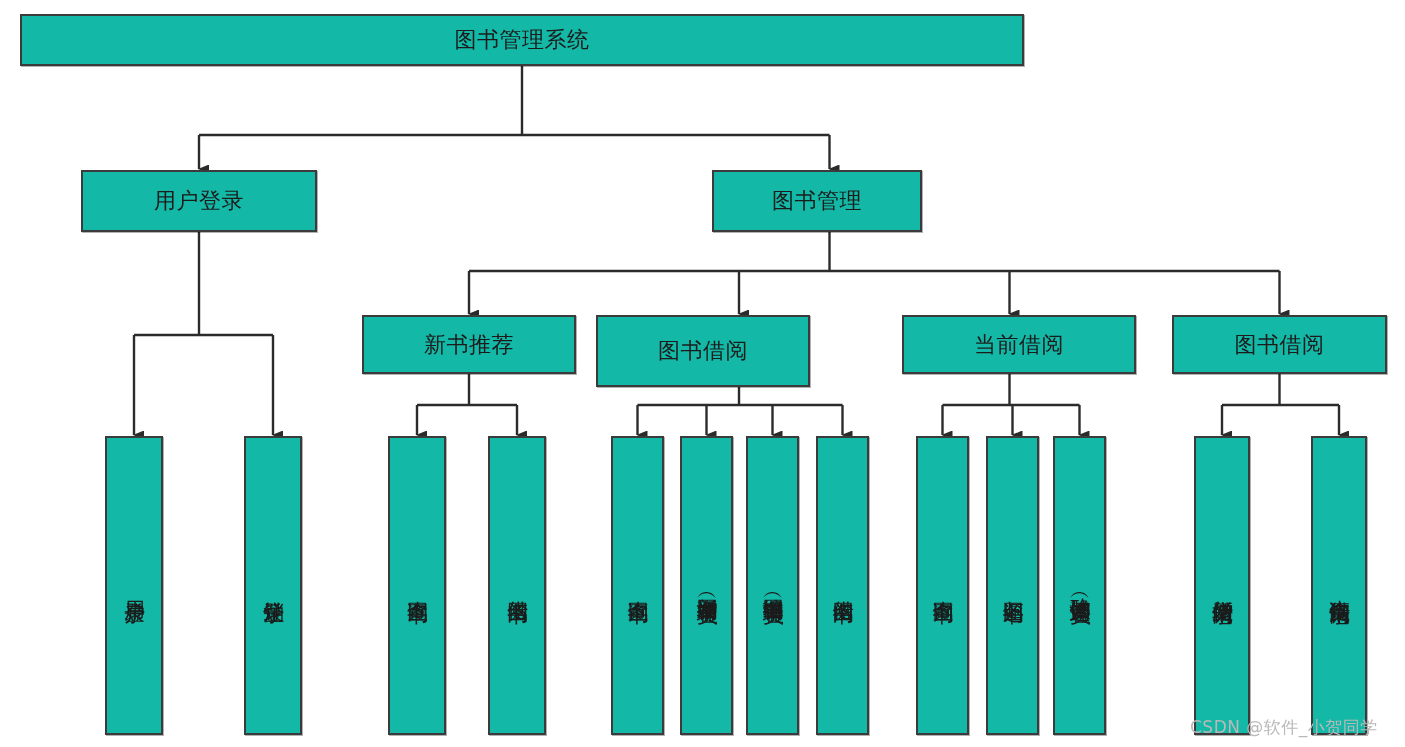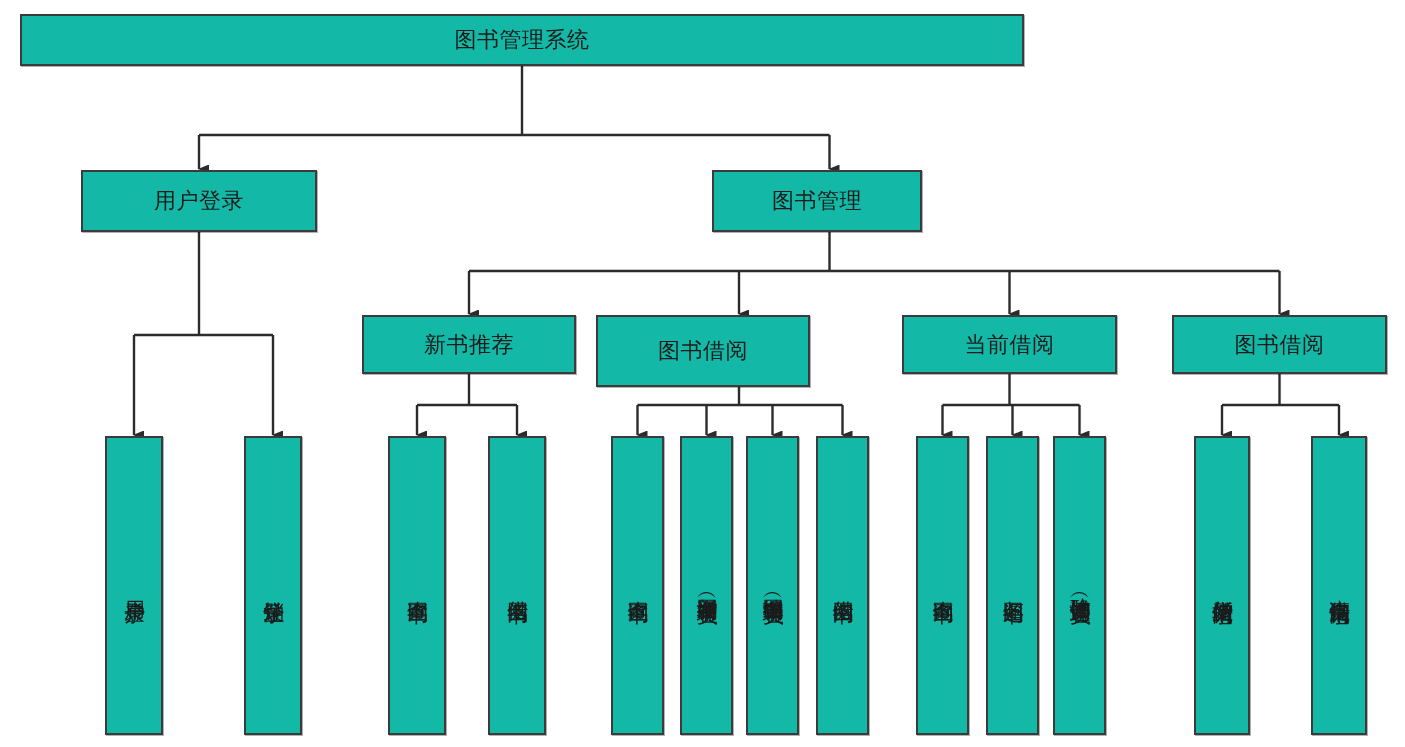--- a/index.html
+++ b/index.html
@@ -123,21 +123,21 @@
       </div>
       <div class="node horiz" style="left: 712px; top: 170px; width: 210px; height: 62px;">
         <span class="label">图书管理</span>
       </div>
       <div class="node horiz" style="left: 362px; top: 315px; width: 214px; height: 59px;">
         <span class="label">新书推荐</span>
       </div>
       <div class="node horiz" style="left: 596px; top: 315px; width: 214px; height: 72px;">
         <span class="label">图书借阅</span>
       </div>
-      <div class="node horiz" style="left: 902px; top: 315px; width: 215px; height: 59px;">
+      <div class="node horiz" style="left: 902px; top: 315px; width: 234px; height: 59px;">
         <span class="label">当前借阅</span>
       </div>
       <div class="node horiz" style="left: 1172px; top: 315px; width: 215px; height: 59px;">
         <span class="label">图书借阅</span>
       </div>
       <div class="node vert" style="left: 105px; top: 436px; width: 58px; height: 299px;">
         <span class="label">用户登录</span>
       </div>
       <div class="node vert" style="left: 244px; top: 436px; width: 58px; height: 299px;">
         <span class="label">注销登录</span>
@@ -169,13 +169,14 @@
       <div class="node vert" style="left: 1053px; top: 436px; width: 53px; height: 299px;">
         <span class="label">确认归还（管理员）</span>
       </div>
       <div class="node vert" style="left: 1194px; top: 436px; width: 56px; height: 299px;">
         <span class="label">新增借阅记录</span>
       </div>
       <div class="node vert" style="left: 1311px; top: 436px; width: 56px; height: 299px;">
         <span class="label">查询借阅记录</span>
       </div>
     </div>
+  <div class="watermark" style="left:1190px; top:716px;">CSDN @软件_小贺同学</div>
 </div>
 
 </body></html>

